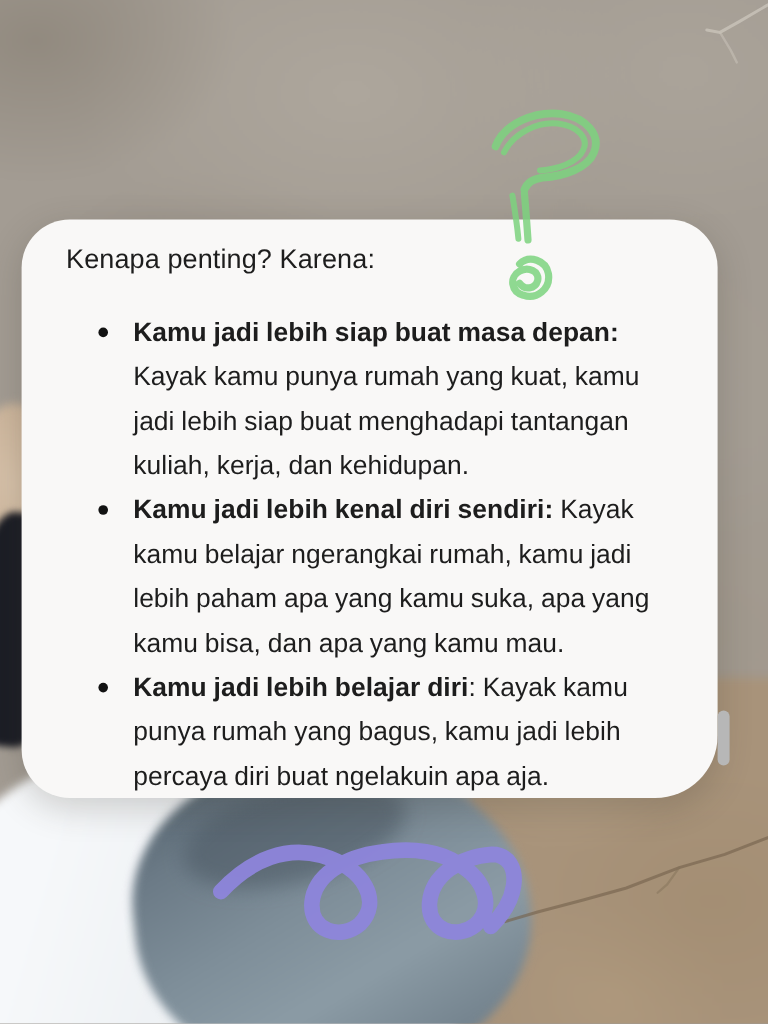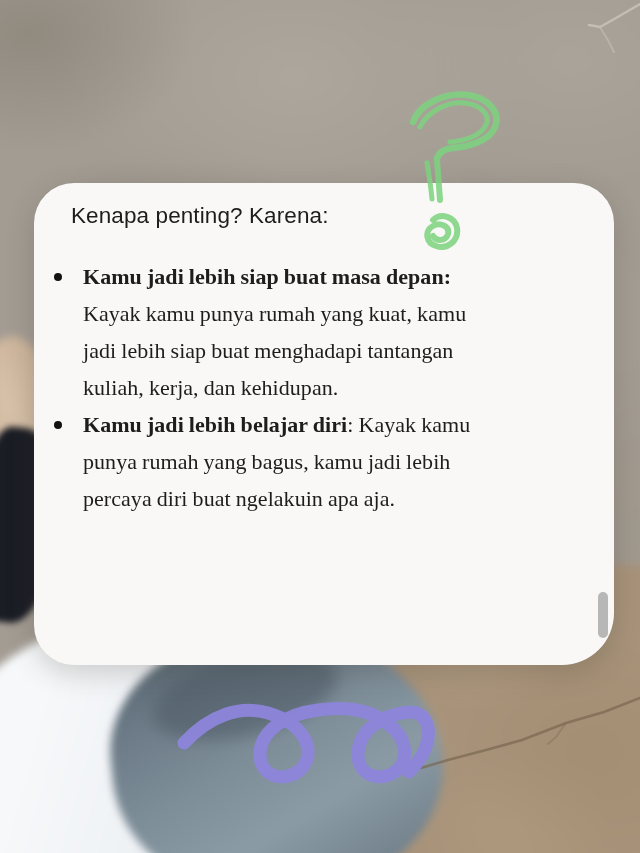--- a/index.html
+++ b/index.html
@@ -48,28 +48,28 @@
     border-radius:42% 52% 46% 50%;transform:rotate(-6deg);
     background:linear-gradient(155deg, #55646f 6%, #6b7a86 22%, var(--shoe-gray,#7e8e99) 45%, #8b9ba5 65%, #72818c 88%);
     filter:blur(4px);}
   .shoe-fold{position:absolute;left:150px;top:655px;width:190px;height:80px;
     border-radius:50%;transform:rotate(-14deg);
     background:rgba(74,88,99,.55);filter:blur(8px);}
 
   .cracks{position:absolute;inset:0;pointer-events:none;}
 
   
-  .card{position:absolute;left:34px;top:183px;width:580px;height:482px;
+  .card{position:absolute;left:18px;top:183px;width:580px;height:482px;
     background:var(--card-bg,#f9f8f7);border-radius:40px;
     border-bottom-right-radius:52px;
     box-shadow:0 8px 28px rgba(60,54,46,.22);
     color:var(--text,#1d1d1d);overflow:hidden;}
   .card-title{margin:17px 30px 0 37px;font-size:22.5px;line-height:32px;
     font-weight:400;letter-spacing:.1px;}
-  .bullets{list-style:none;margin-top:26px;padding-left:20px;font-family:Liberation Serif, serif;}
+  .bullets{list-style:none;margin-top:26px;padding-left:64px;}
   .bullet-item{display:flex;align-items:flex-start;}
   .bullet-dot{flex:0 0 8px;width:8px;height:8px;border-radius:50%;
     background:#121212;margin-top:15px;margin-right:21px;}
   .bullet-text{width:512px;font-size:22px;line-height:37px;
     white-space:pre-line;word-spacing:-.5px;letter-spacing:.05px;}
   .bullet-text b{font-weight:700;}
 
   
   .scrollbar-thumb{position:absolute;left:598px;top:592px;width:10px;height:46px;
     border-radius:5px;background:var(--scrollbar,#b7b7b7);}
@@ -104,20 +104,27 @@
     <ul class="bullets">
       <li class="bullet-item">
         <span class="bullet-dot"></span>
         <p class="bullet-text"><b>Kamu jadi lebih siap buat masa depan:</b><span>
 Kayak kamu punya rumah yang kuat, kamu
 jadi lebih siap buat menghadapi tantangan
 kuliah, kerja, dan kehidupan.</span></p>
       </li>
       <li class="bullet-item">
         <span class="bullet-dot"></span>
+        <p class="bullet-text"><b>Kamu jadi lebih kenal diri sendiri:</b><span> Kayak
+kamu belajar ngerangkai rumah, kamu jadi
+lebih paham apa yang kamu suka, apa yang
+kamu bisa, dan apa yang kamu mau.</span></p>
+      </li>
+      <li class="bullet-item">
+        <span class="bullet-dot"></span>
         <p class="bullet-text"><b>Kamu jadi lebih belajar diri</b><span>: Kayak kamu
 punya rumah yang bagus, kamu jadi lebih
 percaya diri buat ngelakuin apa aja.</span></p>
       </li>
     </ul>
   </div>
 
   <div class="scrollbar-thumb"></div>
 
   <svg class="doodles" width="640" height="853" viewBox="0 0 640 853">

